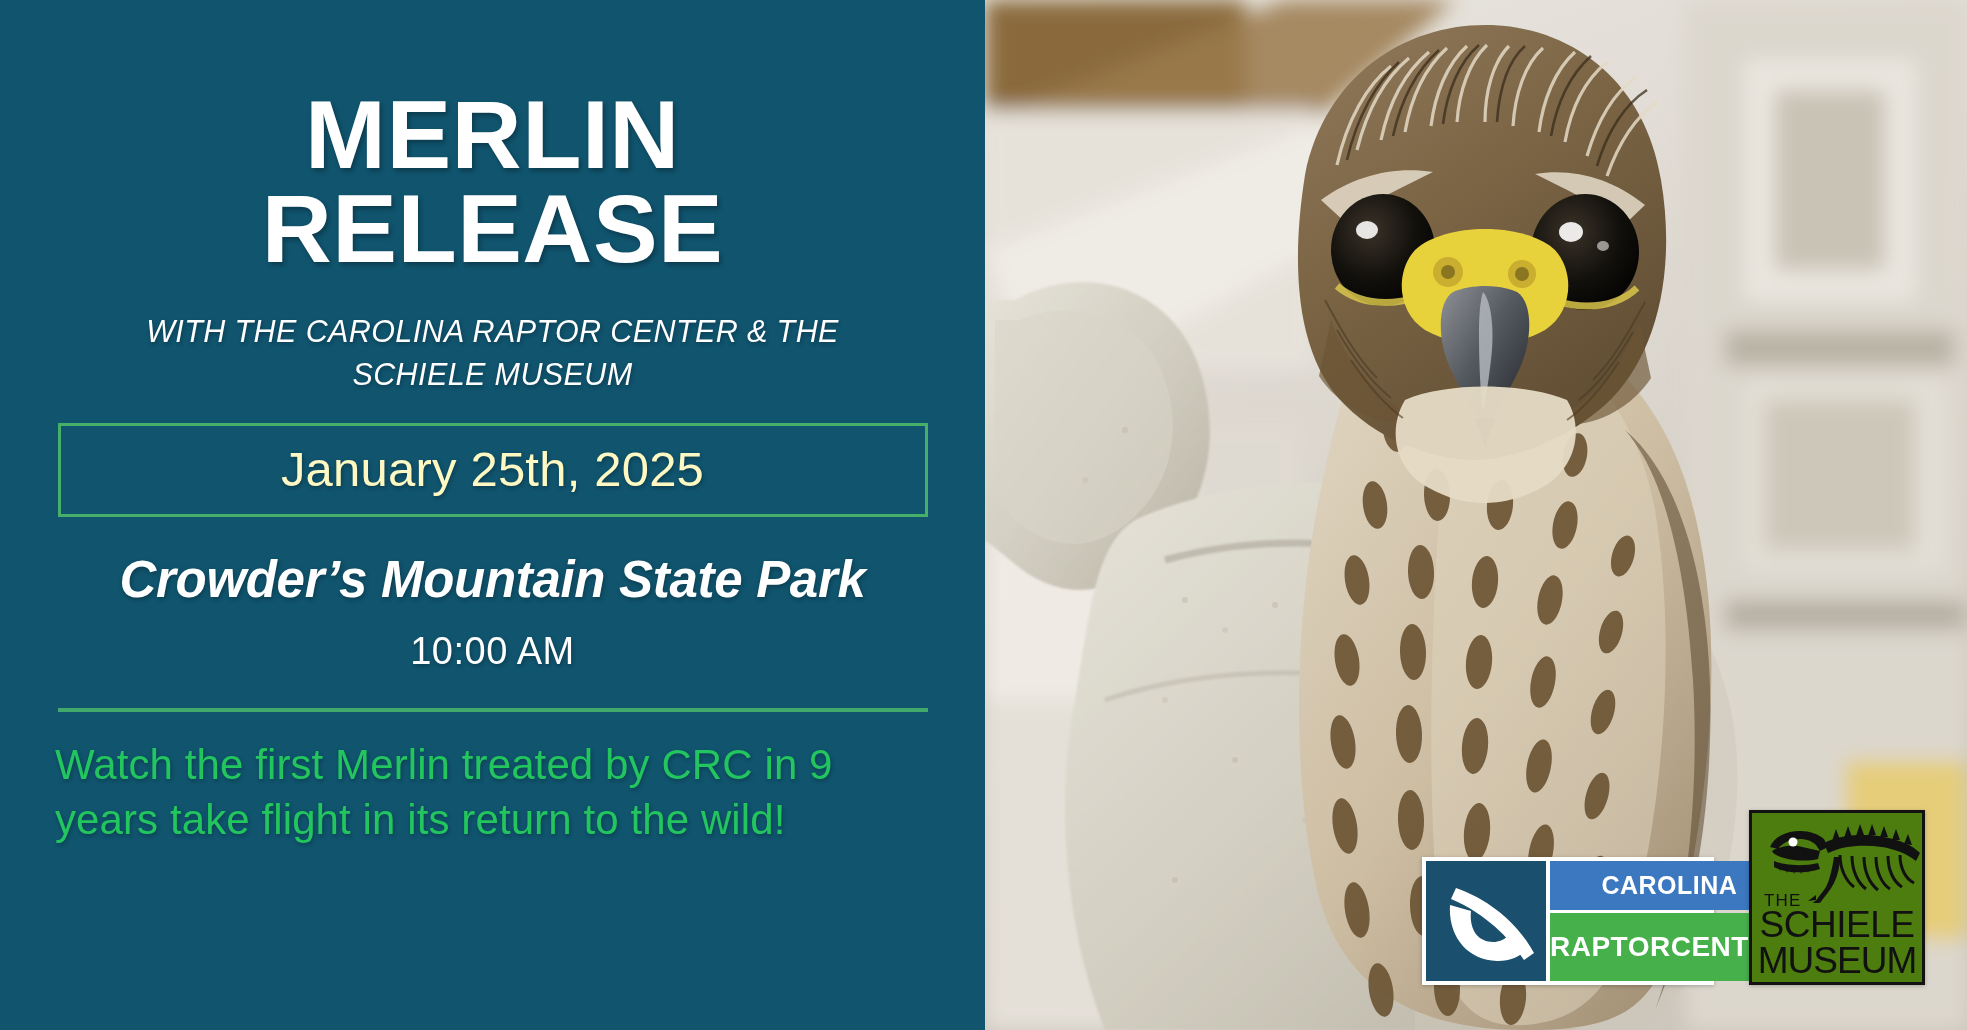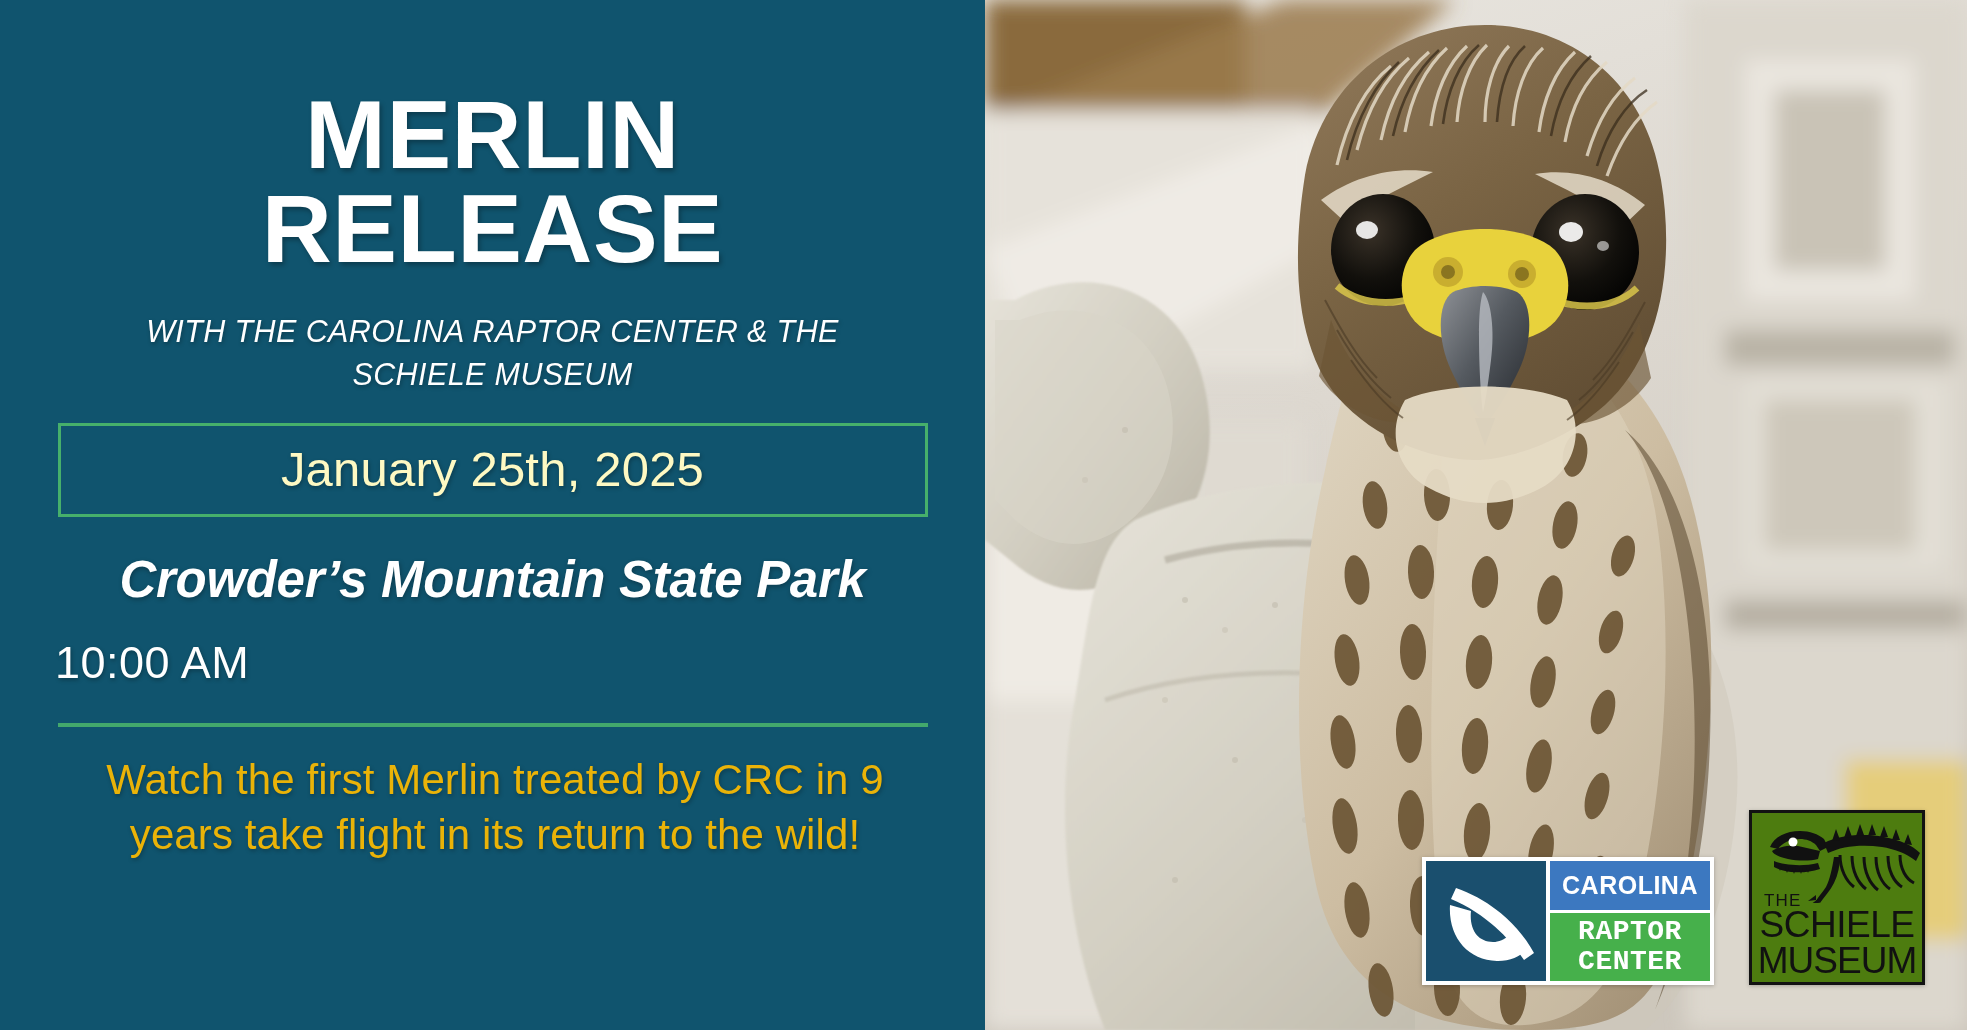--- a/index.html
+++ b/index.html
@@ -76,40 +76,41 @@
     color:#ffffff;
     font-weight:bold;
     font-size:51px;
     line-height:1.05;
     letter-spacing:-0.3px;
     text-shadow:1px 2px 5px rgba(0,0,0,0.30);
     font-style:italic;
   }
 
   .time {
-    margin-top:34px;
+    margin-top:26px;
+    text-align:center;
     color:#ffffff;
-    font-size:45px;
+    font-size:38px;
     line-height:1;
     letter-spacing:0.5px;
     text-shadow:1px 2px 4px rgba(0,0,0,0.30);
   }
 
   .divider {
     margin:38px auto 0 auto;
     width:870px;
     height:4px;
     background:#43A86C;
   }
 
   .description {
     margin:26px auto 0 auto;
     width:880px;
-    text-align:center;
-    color:#eab308;
+    text-align:left;
+    color:#22c55e;
     font-size:42px;
     line-height:1.30;
     letter-spacing:0.1px;
     text-shadow:1px 2px 4px rgba(0,0,0,0.28);
   }
 
   
   .photo-panel {
     position:relative;
     width:982px; height:1030px;
@@ -148,22 +149,22 @@
   .crc-words { flex:1; display:flex; flex-direction:column; margin-left:4px; }
   .crc-band-blue {
     background:#3C78C0;
     flex:0 0 41%;
     display:flex; align-items:center; justify-content:center;
   }
   .crc-band-green {
     background:#46B04B;
     flex:1;
     margin-top:3px;
-    display:flex; flex-direction:column;
-    align-items:center; justify-content:center;font-family:Liberation Mono, monospace;
+    display:flex; flex-direction:row;
+    align-items:center; justify-content:center;
   }
   .crc-band-blue span {
     color:#fff; font-weight:bold; font-size:25px; letter-spacing:0.5px; line-height:1;
   }
   .crc-band-green span {
     color:#fff; font-weight:bold; font-size:28px; letter-spacing:0.5px; line-height:1.06;
   }
 
   
   .schiele-logo {

